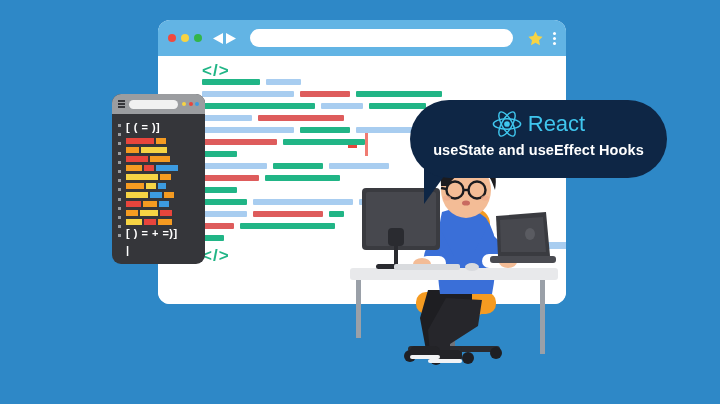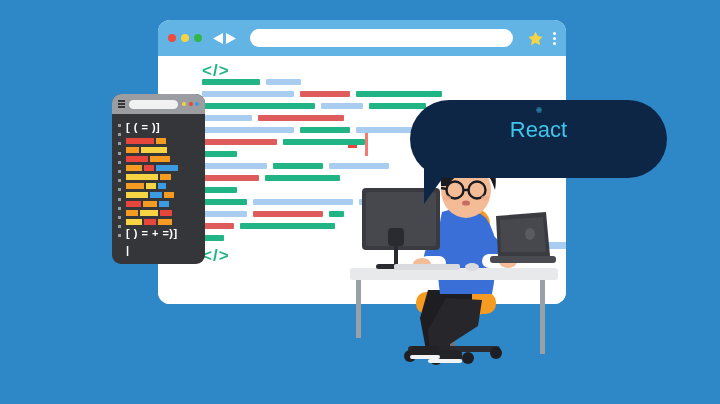--- a/index.html
+++ b/index.html
@@ -88,21 +88,21 @@
     position:absolute;left:410px;top:100px;width:257px;height:78px;
     background:#0E2645;border-radius:39px;
   }
   .bubble-tail{
     position:absolute;left:424px;top:168px;width:0;height:0;
     border-left:0 solid transparent;
     border-right:26px solid transparent;
     border-top:36px solid #0E2645;
   }
   .bubble-inner{position:relative;width:100%;height:100%;}
-  .brand{display:flex;align-items:center;justify-content:center;gap:6px;margin-top:7px;height:34px;flex-direction:column;}
+  .brand{display:flex;align-items:center;justify-content:center;gap:6px;margin-top:7px;height:34px;}
   .brandname{color:#3FC6EE;font-size:22px;line-height:22px;font-weight:400;}
   .subtitle{
     color:#ffffff;font-size:14.5px;font-weight:700;text-align:center;
     line-height:16px;margin-top:1px;letter-spacing:.1px;
   }
 
   
   .scene{position:absolute;left:350px;top:150px;width:250px;height:254px;}
 </style>
 </head>
@@ -301,16 +301,17 @@
         <svg width="30" height="28" viewBox="0 0 44 40">
           <g fill="none" stroke="#3FC6EE" stroke-width="2.1">
             <ellipse cx="22" cy="20" rx="20" ry="7.6"></ellipse>
             <ellipse cx="22" cy="20" rx="20" ry="7.6" transform="rotate(60 22 20)"></ellipse>
             <ellipse cx="22" cy="20" rx="20" ry="7.6" transform="rotate(120 22 20)"></ellipse>
           </g>
           <circle cx="22" cy="20" r="4.2" fill="#3FC6EE"></circle>
         </svg>
         <span class="brandname">React</span>
       </div>
+      <div class="subtitle">useState and useEffect Hooks</div>
     </div>
   </div>
 
 </div>
 
 </body></html>

